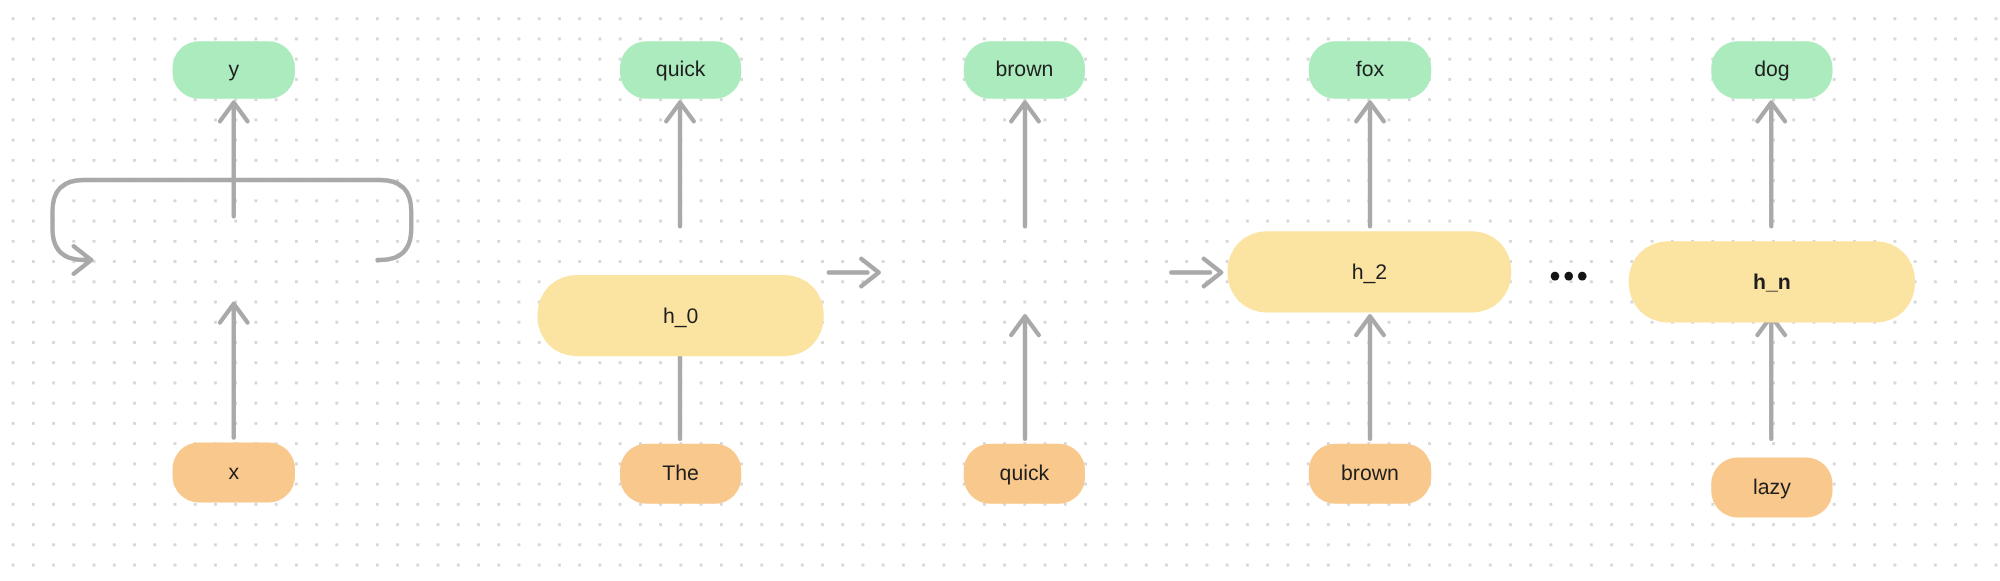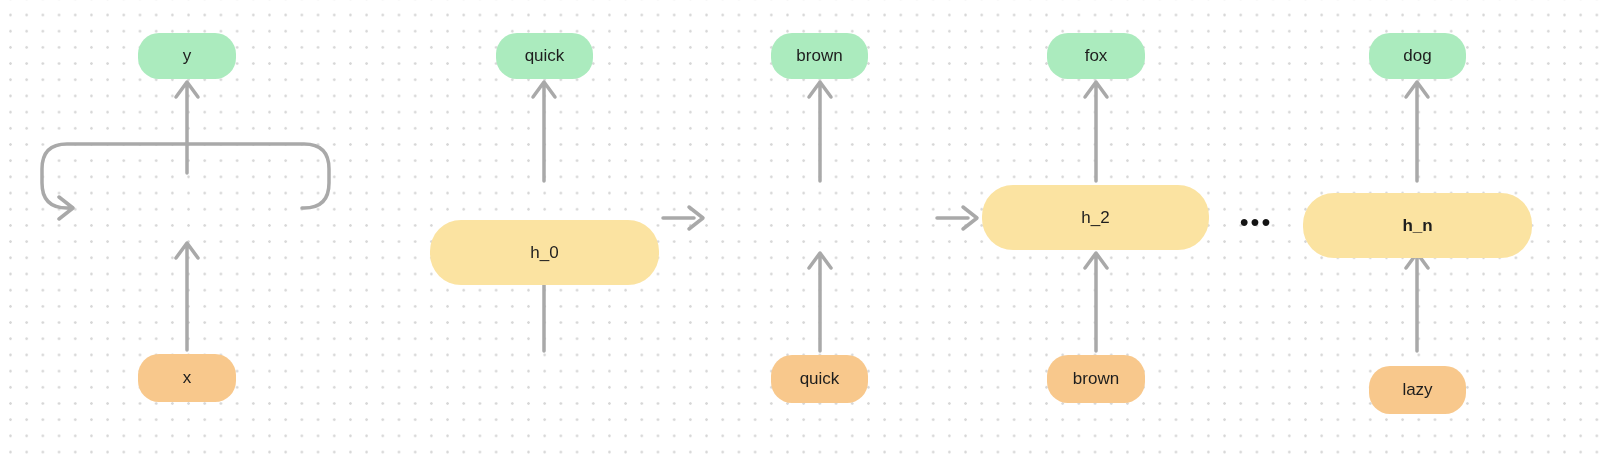--- a/index.html
+++ b/index.html
@@ -66,20 +66,23 @@
   <div class="node inp" style="left:138px; top:354px; width:98px;">
     <span>x</span>
   </div>
 
   <div class="node out" style="left:496px; top:33px; width:97px;">
     <span>quick</span>
   </div>
   <div class="node hid" style="left:430px; top:195px; width:229px;margin-top:25px;">
     <span>h_0</span>
   </div>
+  <div class="node inp" style="left:496px; top:355px; width:97px;">
+    <span>The</span>
+  </div>
 
   <div class="node out" style="left:771px; top:33px; width:97px;">
     <span>brown</span>
   </div>
   <div class="node inp" style="left:771px; top:355px; width:97px;">
     <span>quick</span>
   </div>
 
   <div class="node out" style="left:1047px; top:33px; width:98px;">
     <span>fox</span>

